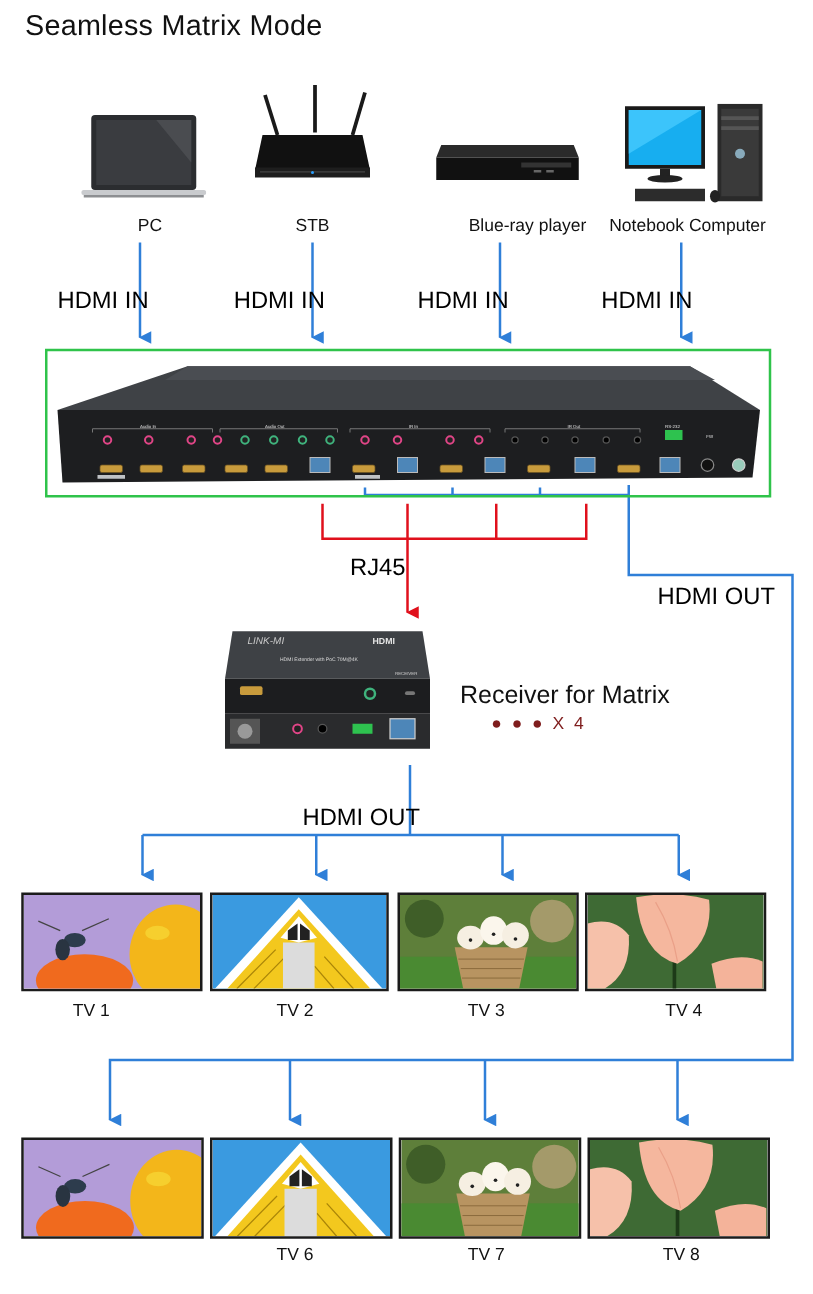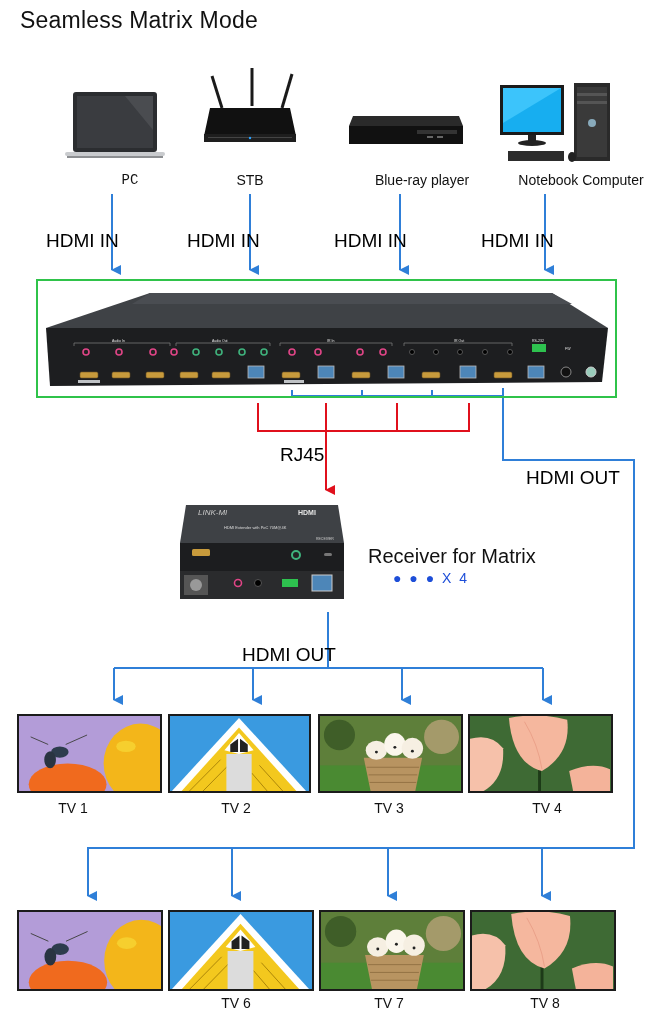--- a/index.html
+++ b/index.html
@@ -9,37 +9,37 @@
   .title { left: 20px; top: 7px; font-size: 23px; color: #111; letter-spacing: 0.2px; }
   .dev-label { font-size: 14px; color: #111; white-space: nowrap; transform: translateX(-50%); }
   .conn-label { font-size: 19px; color: #000000; white-space: nowrap; }
   .tv-label { font-size: 14px; color: #111; white-space: nowrap; transform: translateX(-50%); }
   svg.wires { position: absolute; left: 0; top: 0; }
   .tv { position: absolute; border: 2px solid #1b1b1b; overflow: hidden; box-sizing: border-box; }
   .tv svg { display: block; width: 100%; height: 100%; }
   .greenbox { position: absolute; left: 36px; top: 279px; width: 581px; height: 119px;
               border: 2px solid #2fc34a; box-sizing: border-box; }
   .recv-text { font-size: 20px; color: #111; white-space: nowrap; }
-  .dots { font-size: 14px; color: #1d4ed8; letter-spacing: 2px; white-space: nowrap; }
+  .dots { font-size: 14px; color: #7f1d1d; letter-spacing: 2px; white-space: nowrap; }
 </style>
 </head>
 <body>
 
 <div class="abs title">Seamless Matrix Mode</div>
 
 <div class="abs" style="left:65px;top:90px;width:100px;height:72px;">
   <svg width="100" height="72" viewBox="0 0 100 72">
     <rect x="8" y="2" width="84" height="60" rx="3" fill="#2b2d30"></rect>
     <rect x="12" y="6" width="76" height="52" fill="#3a3c40"></rect>
     <polygon points="60,6 88,6 88,40" fill="#4a4c50"></polygon>
     <rect x="0" y="62" width="100" height="4" rx="2" fill="#c9cbce"></rect>
     <rect x="2" y="66" width="96" height="2" fill="#8d8f92"></rect>
   </svg>
 </div>
-<div class="abs dev-label" style="left:130px;top:172px;font-family:Liberation Mono, monospace;">PC</div>
+<div class="abs dev-label" style="left:120px;top:172px;">PC</div>
 
 <div class="abs" style="left:200px;top:68px;width:100px;height:80px;">
   <svg width="100" height="80" viewBox="0 0 100 80">
     <line x1="12" y1="8" x2="22" y2="40" stroke="#1a1a1a" stroke-width="3"></line>
     <line x1="52" y1="0" x2="52" y2="38" stroke="#1a1a1a" stroke-width="3"></line>
     <line x1="92" y1="6" x2="82" y2="40" stroke="#1a1a1a" stroke-width="3"></line>
     <polygon points="10,40 90,40 96,68 4,68" fill="#111"></polygon>
     <rect x="4" y="66" width="92" height="8" fill="#1e1e1e"></rect>
     <rect x="8" y="69" width="84" height="1" fill="#444"></rect>
     <circle cx="50" cy="70" r="1.2" fill="#2aa0ff"></circle>
@@ -67,21 +67,21 @@
     <ellipse cx="32" cy="60" rx="14" ry="3" fill="#222"></ellipse>
     <rect x="74" y="0" width="36" height="78" fill="#2a2a2a"></rect>
     <rect x="77" y="4" width="30" height="70" fill="#3a3a3a"></rect>
     <rect x="77" y="10" width="30" height="3" fill="#555"></rect>
     <rect x="77" y="18" width="30" height="3" fill="#555"></rect>
     <circle cx="92" cy="40" r="4" fill="#8ab"></circle>
     <rect x="8" y="68" width="56" height="10" fill="#2c2c2c"></rect>
     <ellipse cx="72" cy="74" rx="4" ry="5" fill="#222"></ellipse>
   </svg>
 </div>
-<div class="abs dev-label" style="left:550px;top:172px;margin-left:31px;">Notebook Computer</div>
+<div class="abs dev-label" style="left:550px;top:172px;">Notebook Computer</div>
 
 <svg class="wires" width="650" height="1035" viewBox="0 0 650 1035">
   <defs>
     <marker id="arrBlue" viewBox="0 0 10 10" refX="5" refY="9" markerWidth="10" markerHeight="12" orient="auto-start-reverse" markerUnits="userSpaceOnUse">
       <path d="M0,0 L10,0 L5,10 z" fill="#2f7fd8"></path>
     </marker>
     <marker id="arrRed" viewBox="0 0 10 10" refX="5" refY="9" markerWidth="10" markerHeight="12" orient="auto-start-reverse" markerUnits="userSpaceOnUse">
       <path d="M0,0 L10,0 L5,10 z" fill="#e0101c"></path>
     </marker>
   </defs>

